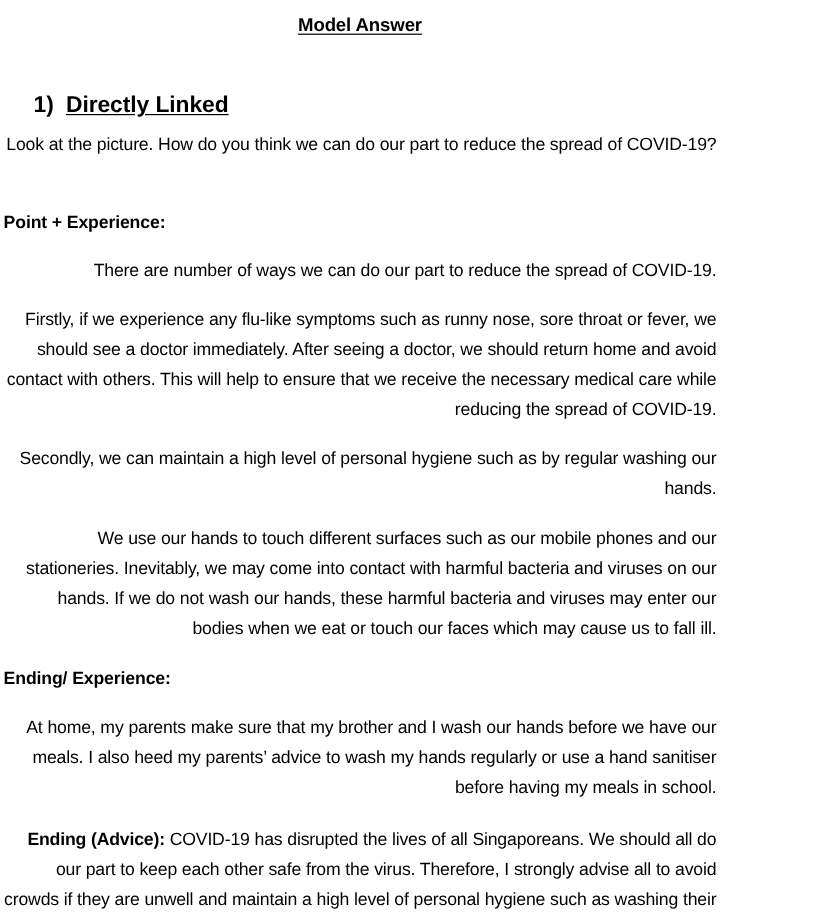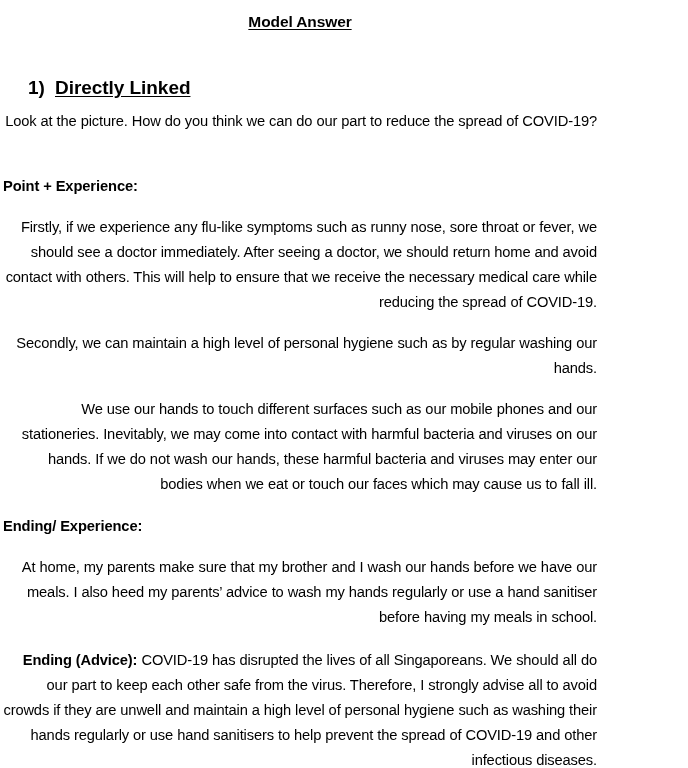--- a/index.html
+++ b/index.html
@@ -97,20 +97,21 @@
 <div class="page">
 
   <h1 class="doc-title"><span class="u">Model Answer</span></h1>
 
   <div class="numbered-heading"><span class="num">1)</span><span class="u">Directly Linked</span></div>
 
   <p class="para gap-prompt">Look at the picture. How do you think we can do our part to reduce the spread of COVID-19?</p>
 
   <div class="section-heading gap-section">Point + Experience:</div>
 
+  <p class="para gap-para-sm">There are number of ways we can do our part to reduce the spread of COVID-19.</p>
 
   <p class="para gap-para">Firstly, if we experience any flu-like symptoms such as runny nose, sore throat or fever, we should see a doctor immediately. After seeing a doctor, we should return home and avoid contact with others. This will help to ensure that we receive the necessary medical care while reducing the spread of COVID-19.</p>
 
   <p class="para gap-para">Secondly, we can maintain a high level of personal hygiene such as by regular washing our hands.</p>
 
   <p class="para gap-para">We use our hands to touch different surfaces such as our mobile phones and our stationeries. Inevitably, we may come into contact with harmful bacteria and viruses on our hands. If we do not wash our hands, these harmful bacteria and viruses may enter our bodies when we eat or touch our faces which may cause us to fall ill.</p>
 
 
   <div class="section-heading gap-example">Ending/ Experience:</div>
 

